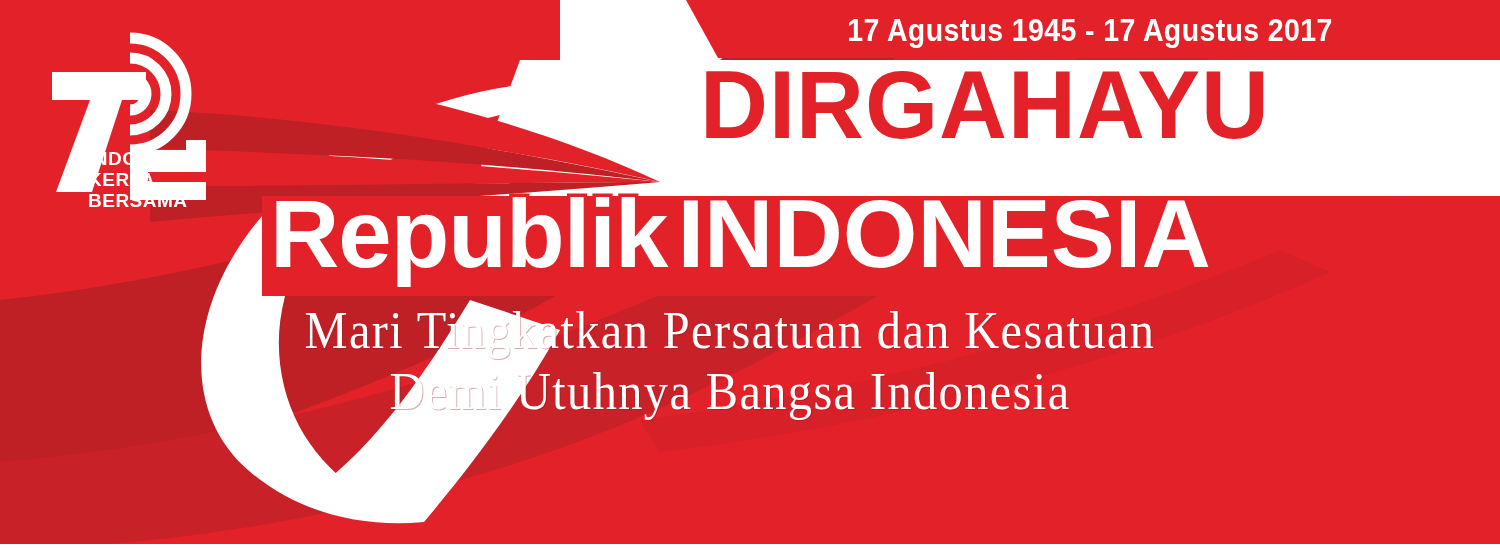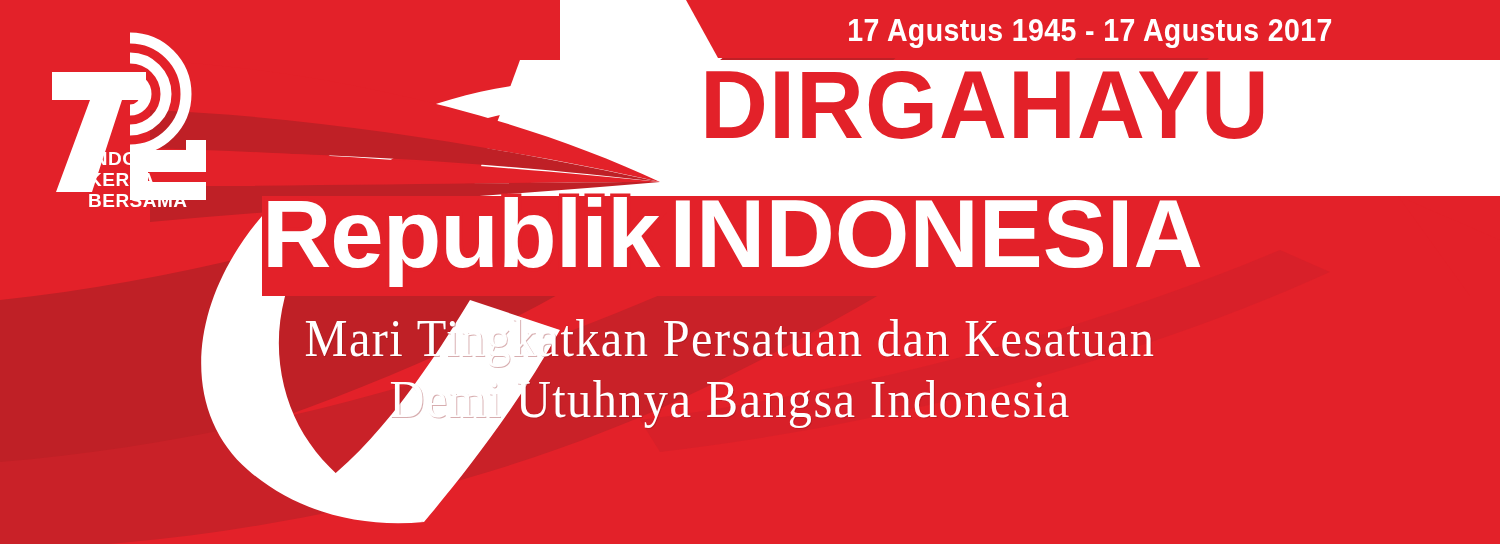--- a/index.html
+++ b/index.html
@@ -84,20 +84,21 @@
   }
 
   
   #headline2 {
     position: absolute;
     left: 262px;
     top: 186px;
     white-space: nowrap;
     line-height: 1;
     font-family: "Liberation Sans", sans-serif;
+    padding-left: 8px;
   }
   #headline2 .word-republik {
     font-size: 96px;
     font-weight: bold;
     color: #ffffff;
     -webkit-text-stroke: 7px #e32129;
     paint-order: stroke fill;
     letter-spacing: -1px;
   }
   #headline2 .word-indonesia {
@@ -105,21 +106,21 @@
     font-weight: bold;
     color: #ffffff;
     letter-spacing: 0px;
     margin-left: 10px;
   }
 
   
   #tagline-block {
     position: absolute;
     left: 0px;
-    top: 308px;
+    top: 300px;
     width: 1460px;
     text-align: center;
     font-family: "Liberation Serif", serif;
   }
   #tagline-block .tag {
     display: block;
     color: #ffffff;
     font-size: 52px;
     line-height: 1.18;
     letter-spacing: 1.5px;

